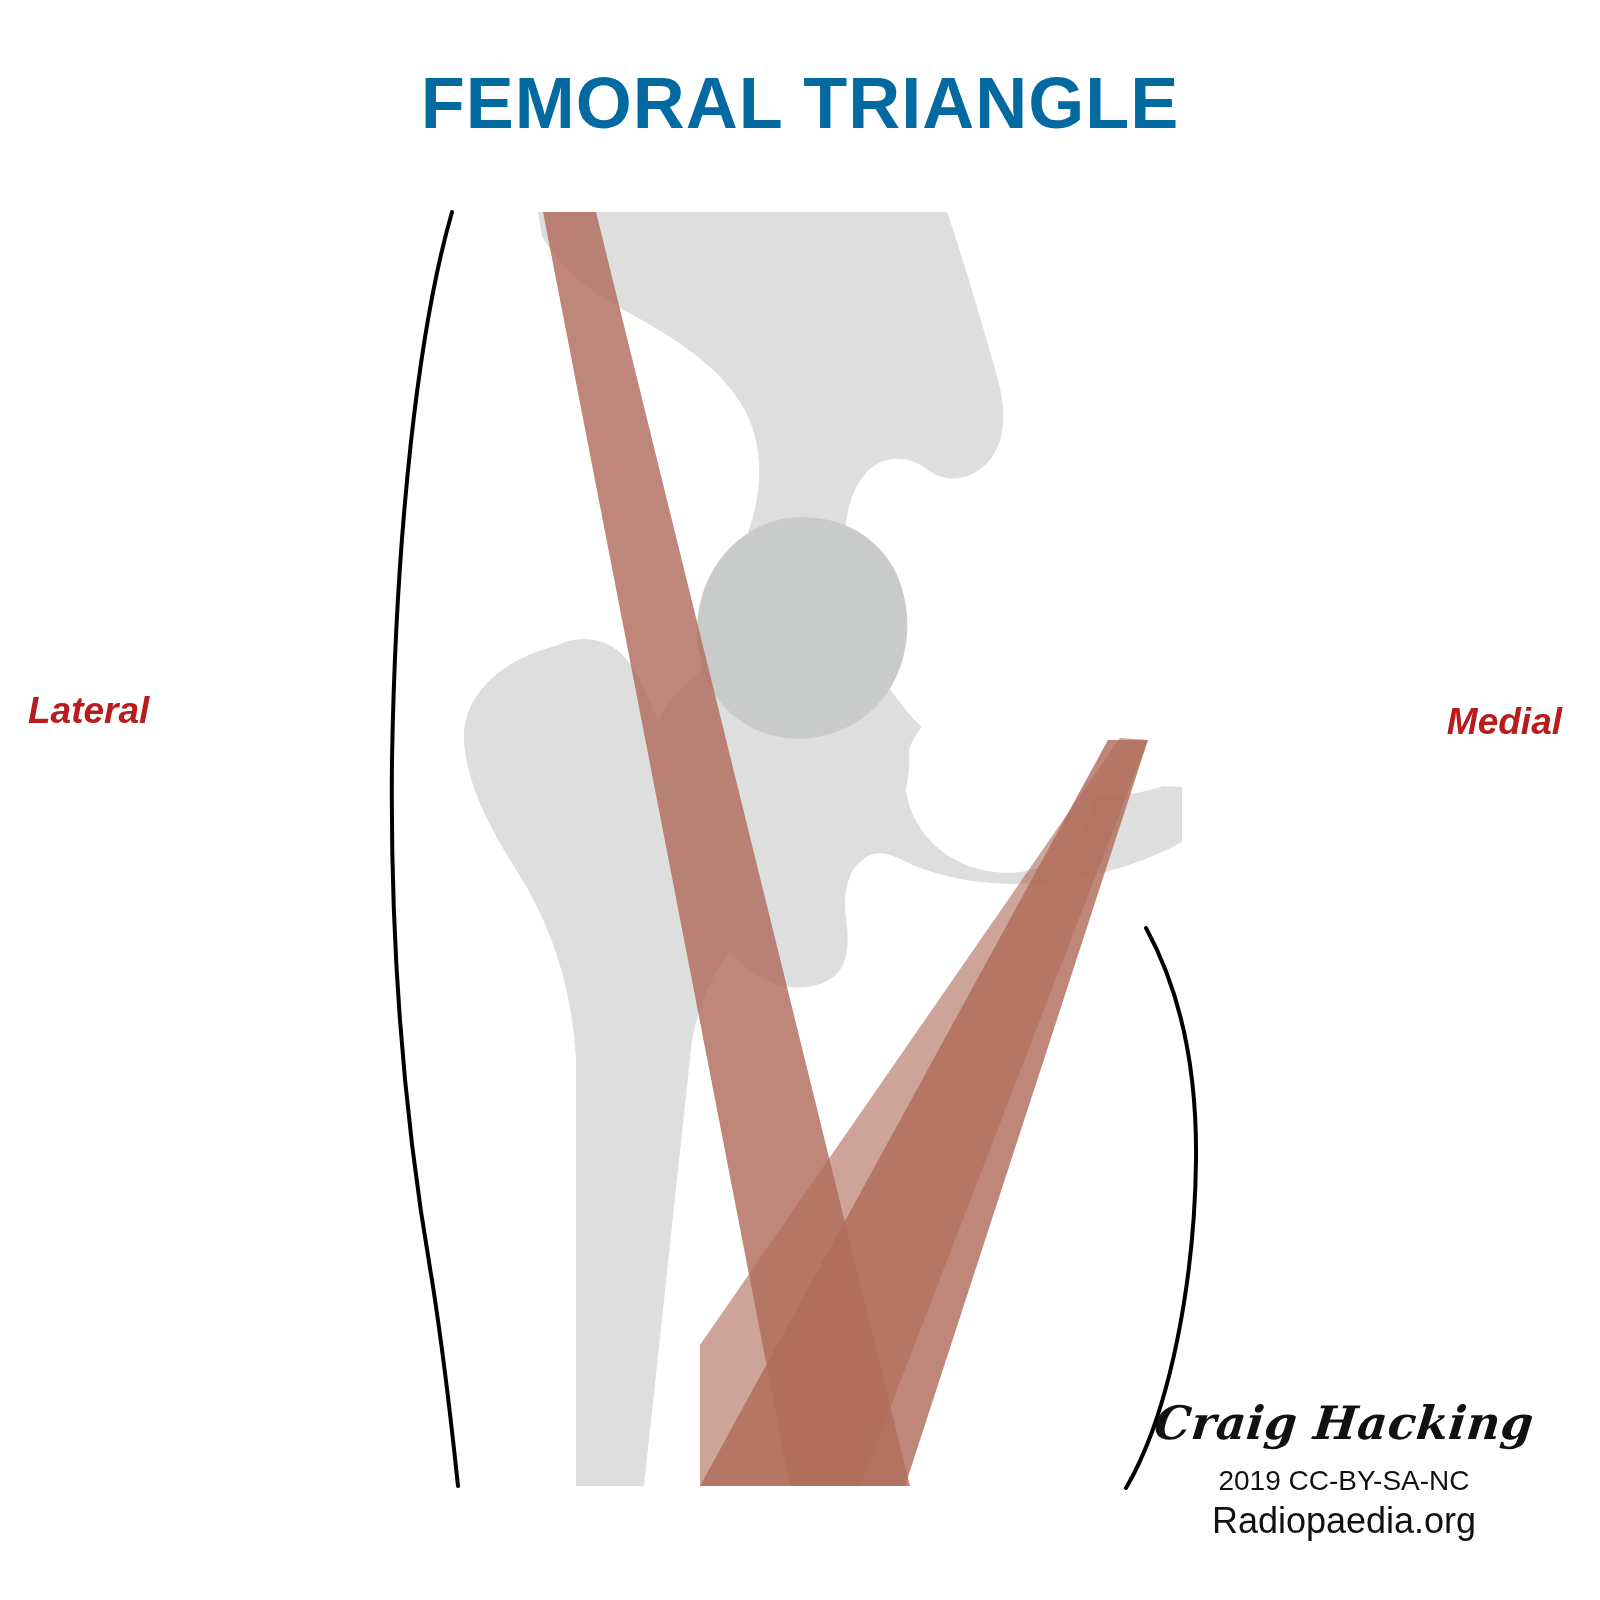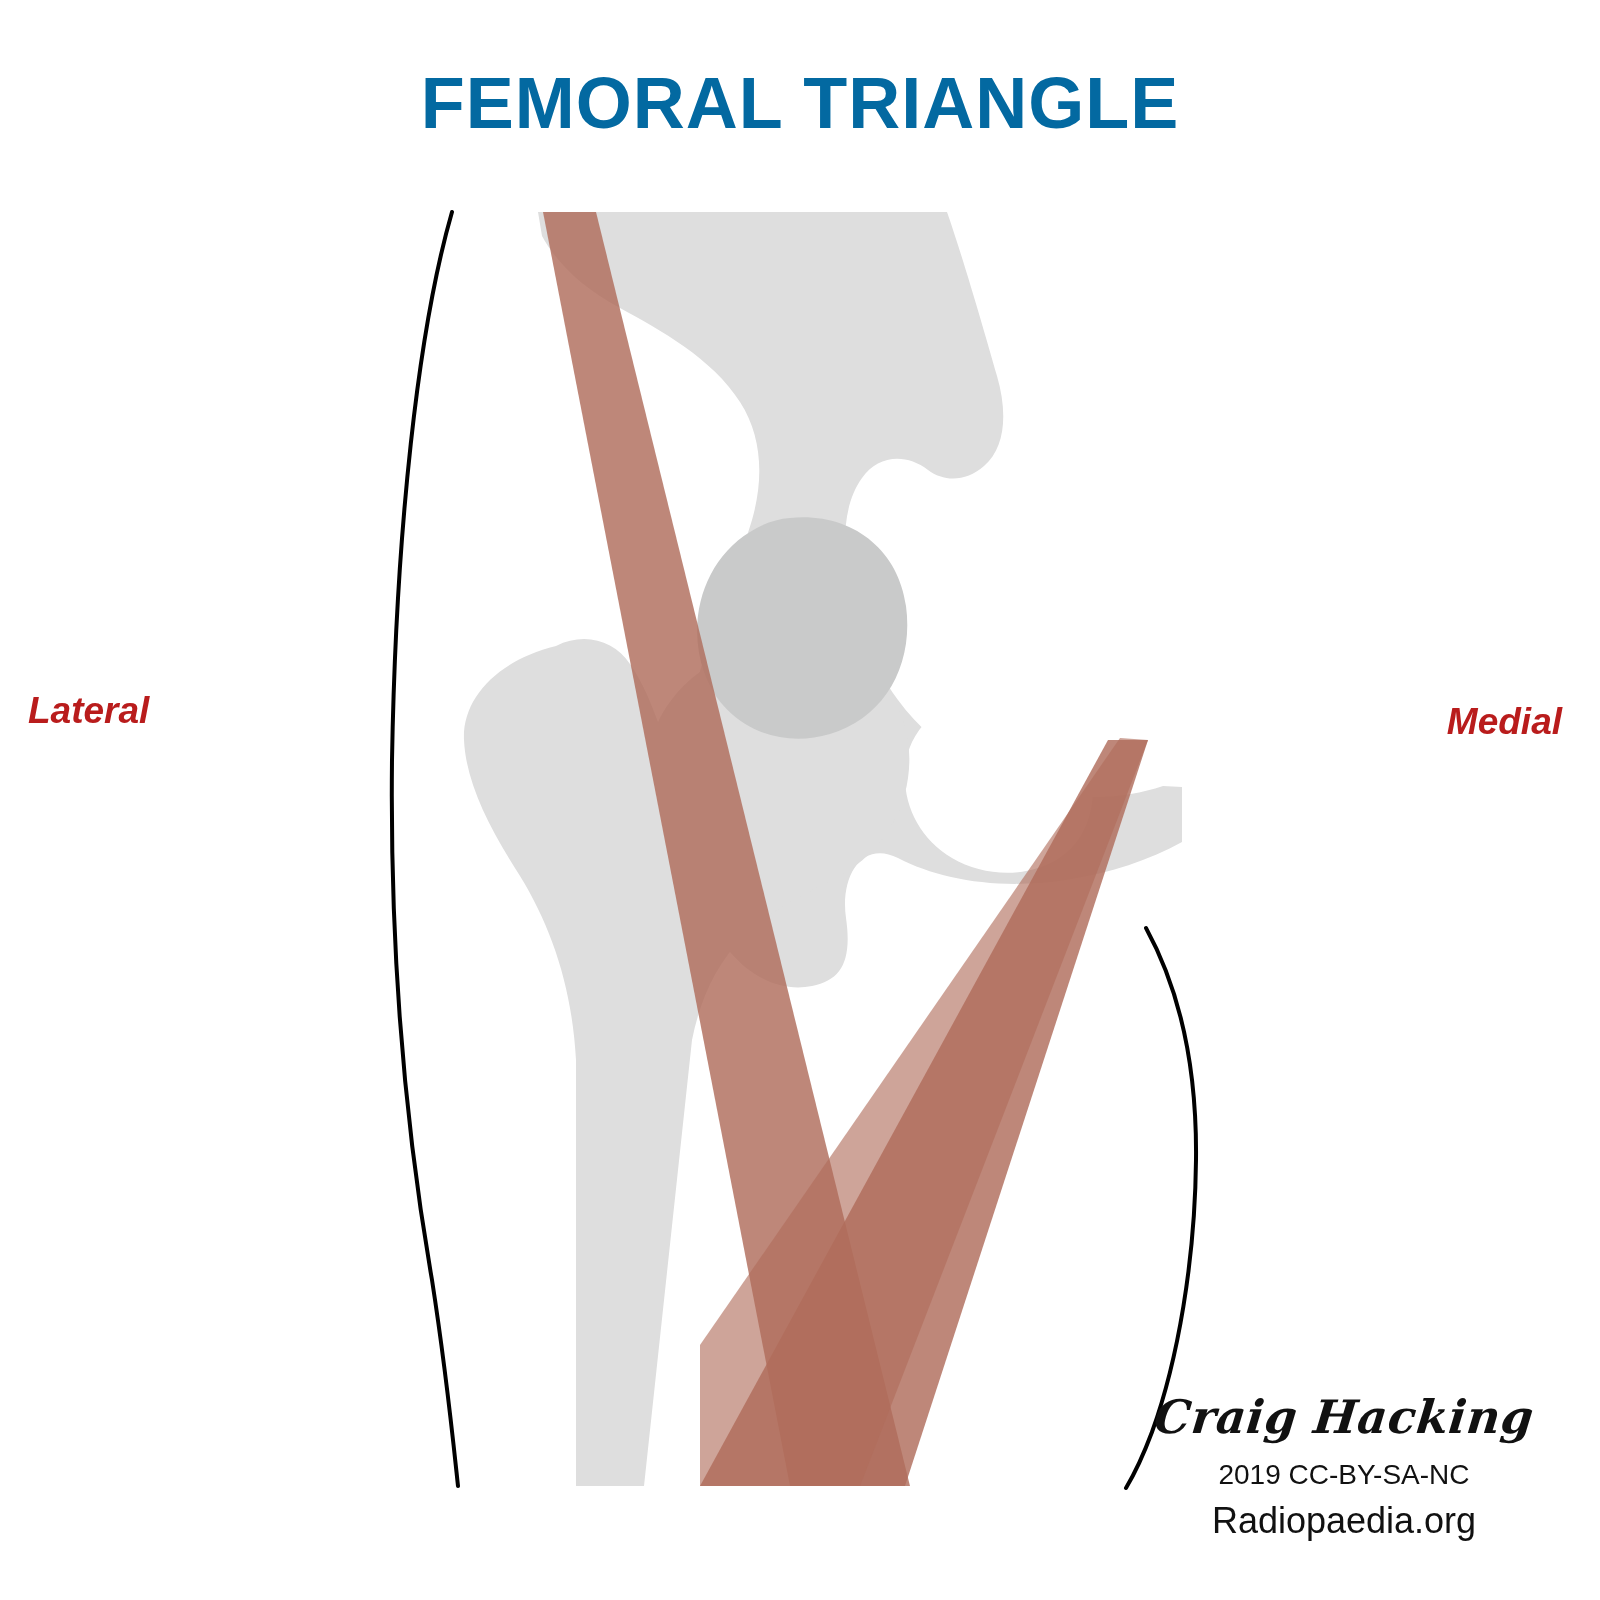--- a/index.html
+++ b/index.html
@@ -79,21 +79,21 @@
   #credit-license {
     font-family: "Liberation Sans", sans-serif;
     font-size: 28px;
     line-height: 1.25;
     margin-top: 16px;
   }
   #credit-site {
     font-family: "Liberation Sans", sans-serif;
     font-size: 36px;
     line-height: 1.2;
-    margin-top: 7px;
+    margin-top: 1px;
   }
 </style>
 </head>
 <body>
 
 <div id="figure">
 
   <div id="title">FEMORAL TRIANGLE</div>
 
   <svg id="anatomy-svg" viewBox="0 0 1600 1600" xmlns="http://www.w3.org/2000/svg">

